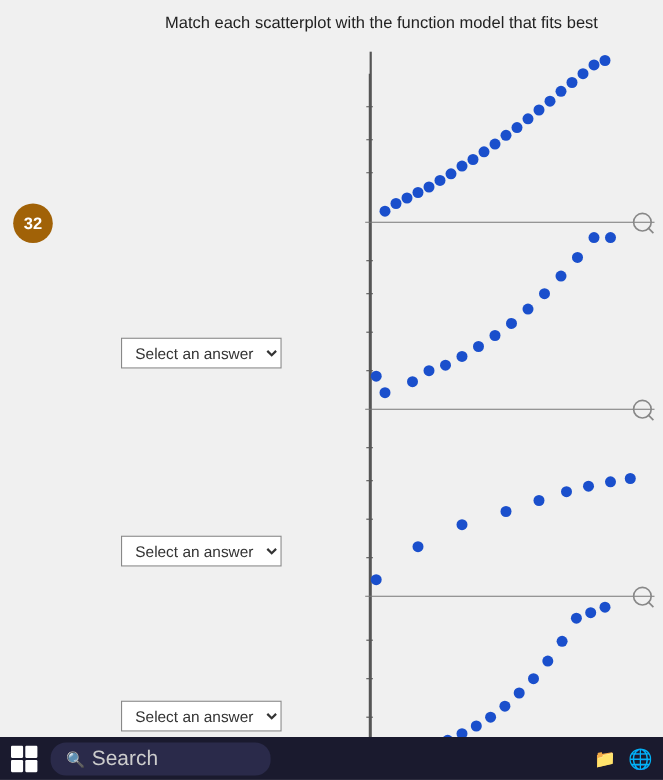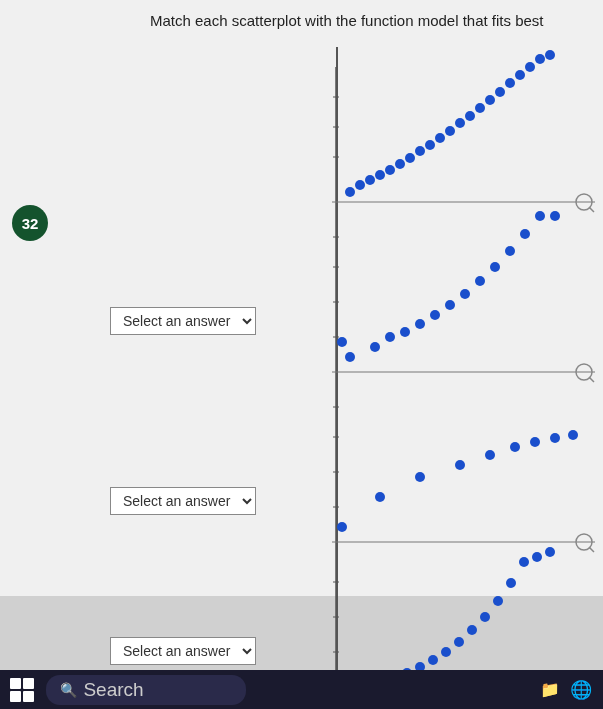--- a/index.html
+++ b/index.html
@@ -9,21 +9,21 @@
       background: #d0d0d0;
       font-family: Arial, sans-serif;
       overflow: hidden;
       position: relative;
     }
     .main-content {
       position: absolute;
       top: 0;
       left: 0;
       width: 603px;
-      height: 596px;
+      height: 670px;
       background: #f0f0f0;
       display: flex;
       flex-direction: column;
     }
     .header-text {
       padding: 12px 20px 8px 150px;
       font-size: 15px;
       color: #222;
       font-weight: normal;
     }
@@ -34,25 +34,25 @@
     }
     .left-panel {
       width: 340px;
       position: relative;
       display: flex;
       flex-direction: column;
       padding-left: 60px;
     }
     .question-number {
       position: absolute;
-      top: 168px;
+      top: 148px;
       left: 12px;
       width: 36px;
       height: 36px;
-      background: #14532d;
+      background: #a16207;
       border-radius: 50%;
       display: flex;
       align-items: center;
       justify-content: center;
       color: white;
       font-size: 15px;
       font-weight: bold;
     }
     .dropdown-row {
       position: absolute;

